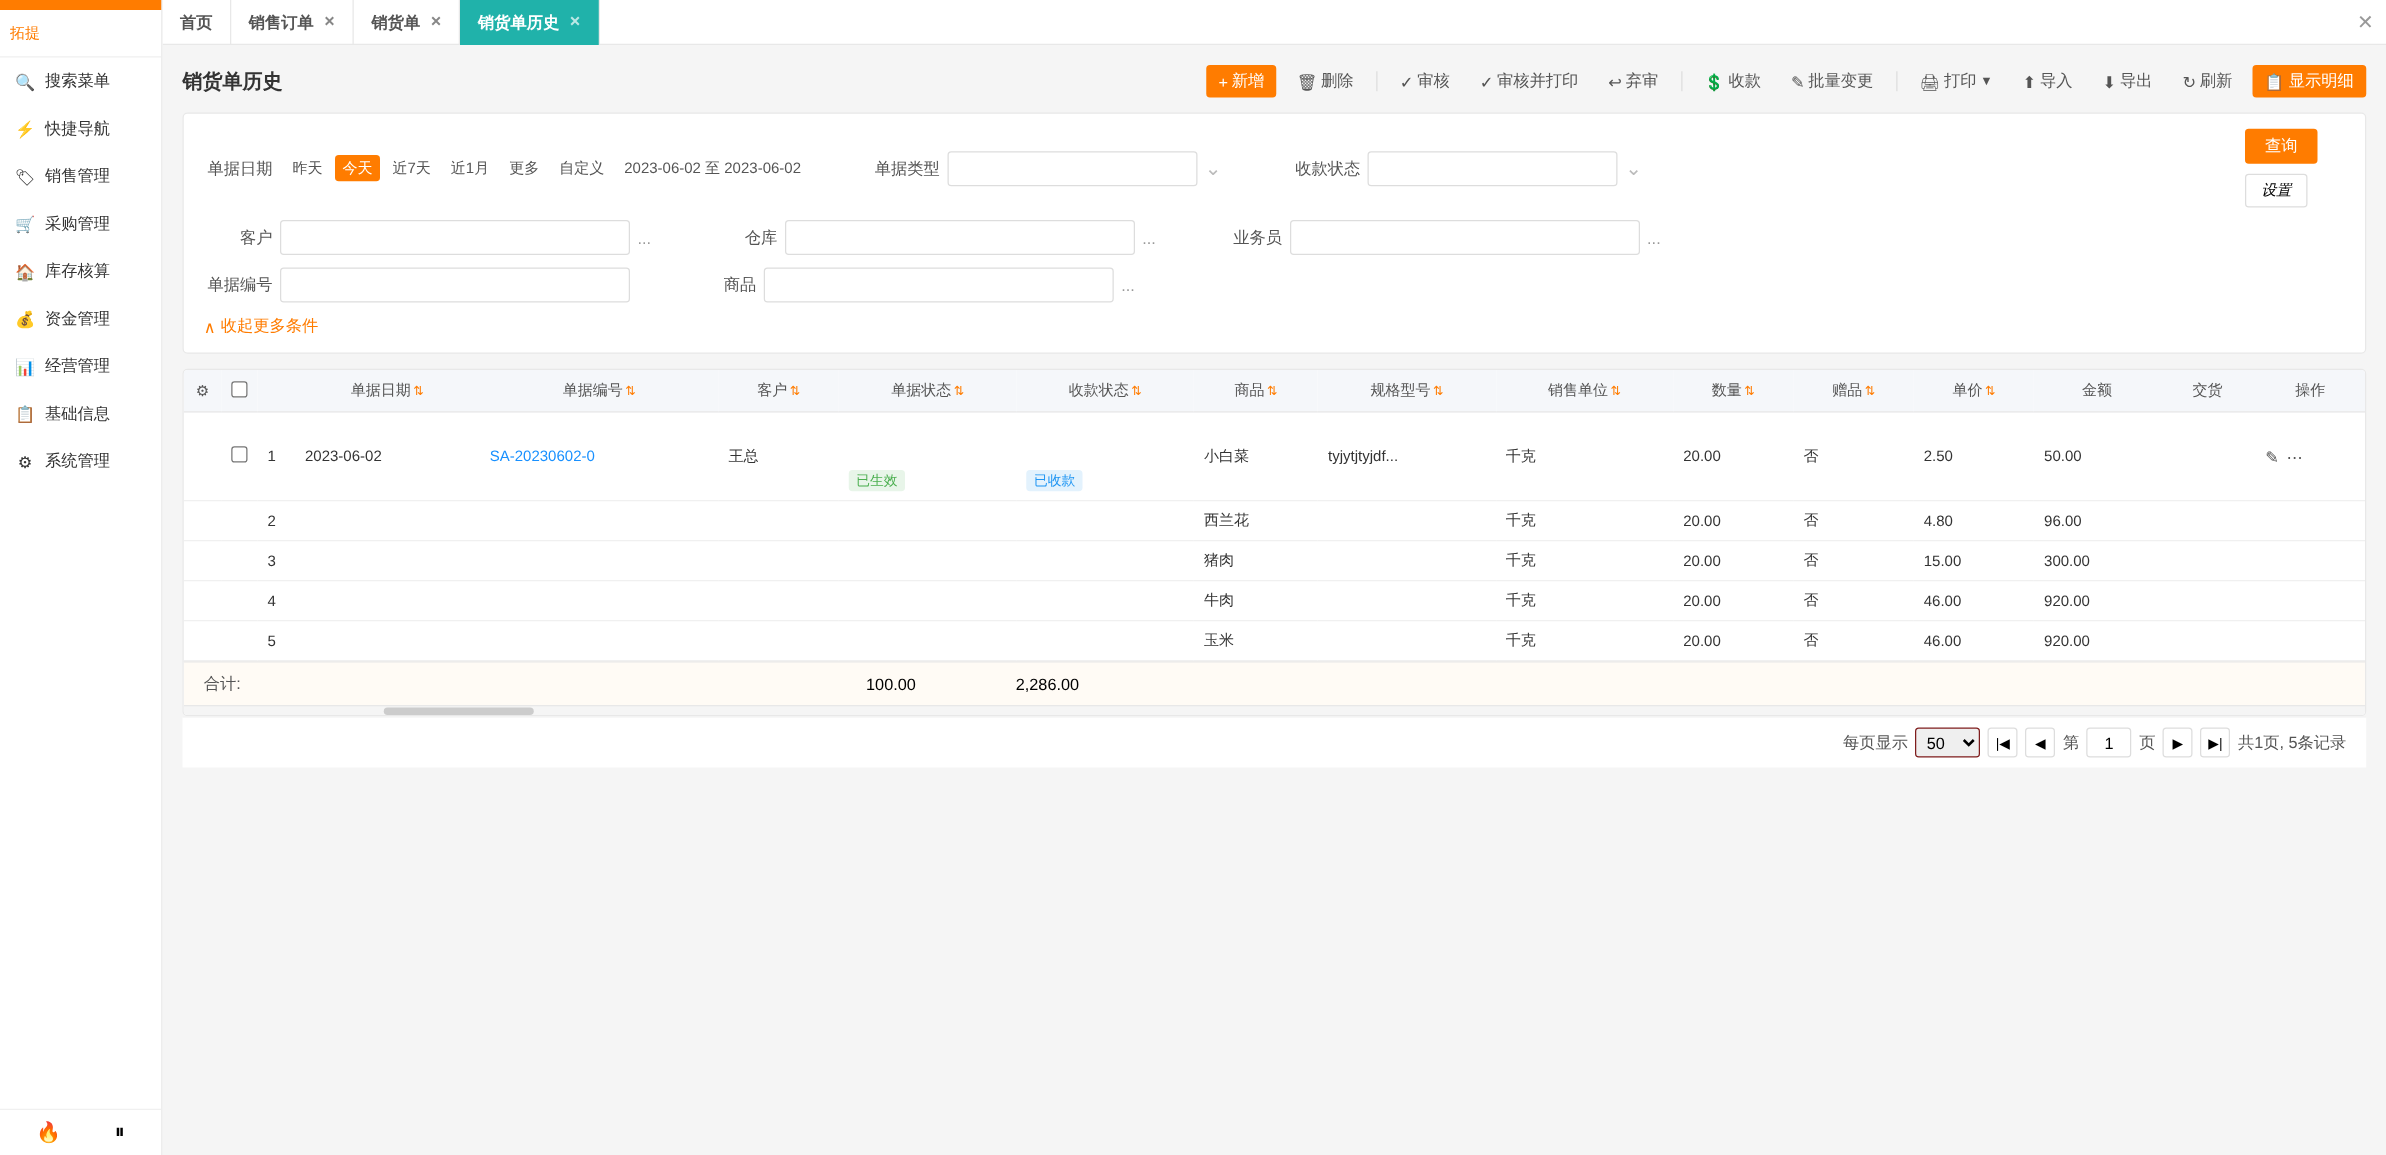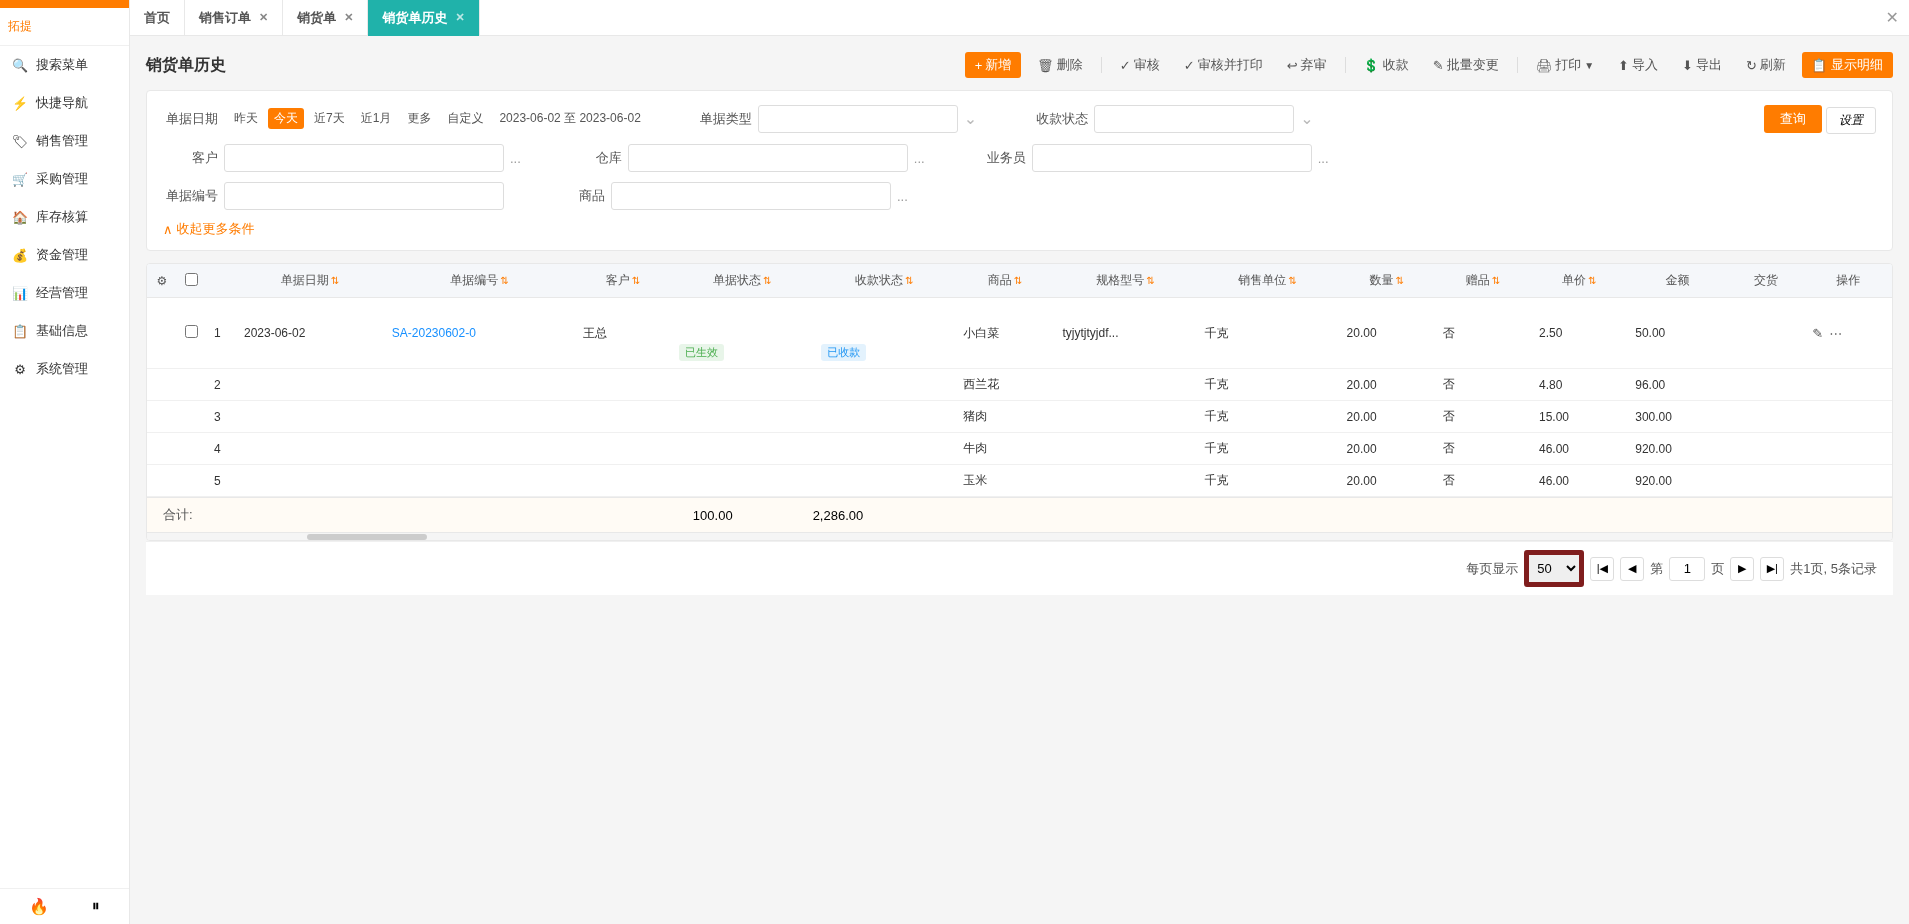--- a/index.html
+++ b/index.html
@@ -46,21 +46,21 @@
     .date-shortcuts { display: flex; gap: 4px; align-items: center; margin-left: 4px; }
     .date-btn { padding: 2px 6px; border: none; background: none; cursor: pointer; color: #555; font-size: 12px; }
     .date-btn.active { background: #ff7c00; color: #fff; border-radius: 3px; text-align: center; }
     .date-range { color: #555; font-size: 12px; margin-left: 4px; }
     .filter-ellipsis { color: #999; cursor: pointer; }
     .collapse-btn { display: flex; align-items: center; gap: 4px; cursor: pointer; color: #ff7c00; font-size: 12px; margin: 0 auto; }
 
     
     .query-btn { background: #ff7c00; color: #fff; border: none; border-radius: 3px; padding: 5px 16px; cursor: pointer; font-size: 13px; }
     .settings-btn { border: 1px solid #ddd; background: #fff; border-radius: 3px; padding: 4px 12px; cursor: pointer; font-size: 12px; margin-top: 4px; display: block; font-style: italic; }
-    .query-area { display: flex; align-items: center; justify-content: flex-start; gap: 4px; min-width: 80px; }
+    .query-area { display: flex; flex-direction: column; align-items: flex-start; justify-content: flex-start; gap: 4px; min-width: 80px; }
 
     
     .table-container { background: #fff; border: 1px solid #e8e8e8; border-radius: 4px; overflow: auto; }
     table { width: 100%; border-collapse: collapse; }
     thead tr { background: #f5f7fa; }
     th { padding: 8px 8px; text-align: center; border-bottom: 1px solid #e8e8e8; color: #555; font-weight: normal; white-space: nowrap; font-size: 12px; }
     td { padding: 7px 8px; border-bottom: 1px solid #f0f0f0; color: #333; font-size: 12px; white-space: nowrap; }
     .sort-icon { color: #ff7c00; margin-left: 2px; font-size: 10px; }
     .settings-col { width: 30px; text-align: center; }
     .checkbox-col { width: 28px; text-align: center; }
@@ -71,21 +71,21 @@
     .action-icon { cursor: pointer; color: #555; font-size: 13px; }
 
     
     .table-footer { background: #fffbf5; border-top: 1px solid #e8e8e8; padding: 8px 16px; display: flex; align-items: center; }
     .total-label { color: #555; margin-right: 20px; }
     .total-qty { min-width: 600px; text-align: right; padding-right: 80px; }
     .total-amount { }
     .pagination { display: flex; align-items: center; justify-content: flex-end; padding: 8px 16px; background: #fff; border-top: 1px solid #f0f0f0; gap: 6px; font-size: 12px; color: #555; }
     .page-btn { border: 1px solid #ddd; background: #fff; width: 24px; height: 24px; cursor: pointer; display: flex; align-items: center; justify-content: center; border-radius: 3px; font-size: 11px; }
     .page-input { border: 1px solid #ddd; width: 36px; height: 24px; text-align: center; border-radius: 3px; }
-    .page-select { border: 5px solid #7f1d1d; height: 37px; border-radius: 3px; padding: 0 4px; }
+    .page-select { border: 1px solid #7f1d1d; height: 24px; border-radius: 3px; padding: 0 4px; }
 
     .scrollbar-row { height: 8px; background: #f5f5f5; border-top: 1px solid #e8e8e8; }
     .scrollbar-thumb { height: 6px; width: 120px; background: #ccc; border-radius: 3px; margin: 1px 0 0 160px; }
   </style>
 </head>
 <body>
 
 <div class="sidebar">
   <div class="sidebar-top"></div>
   <div class="sidebar-logo">拓提</div>

